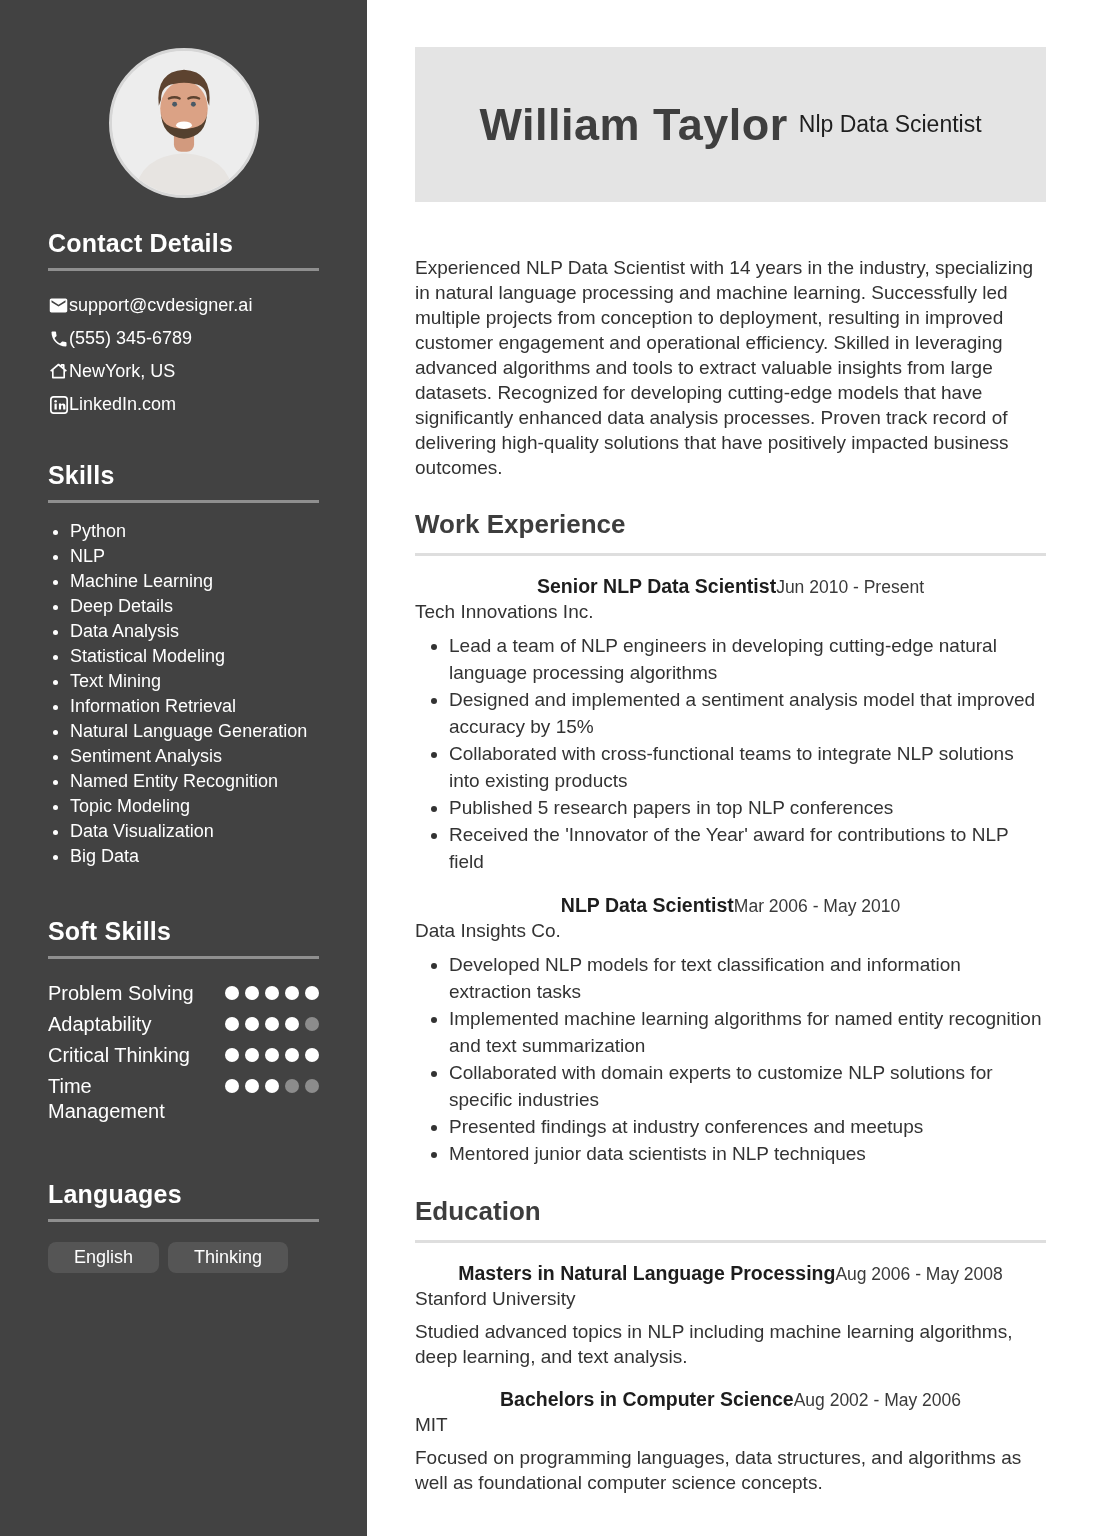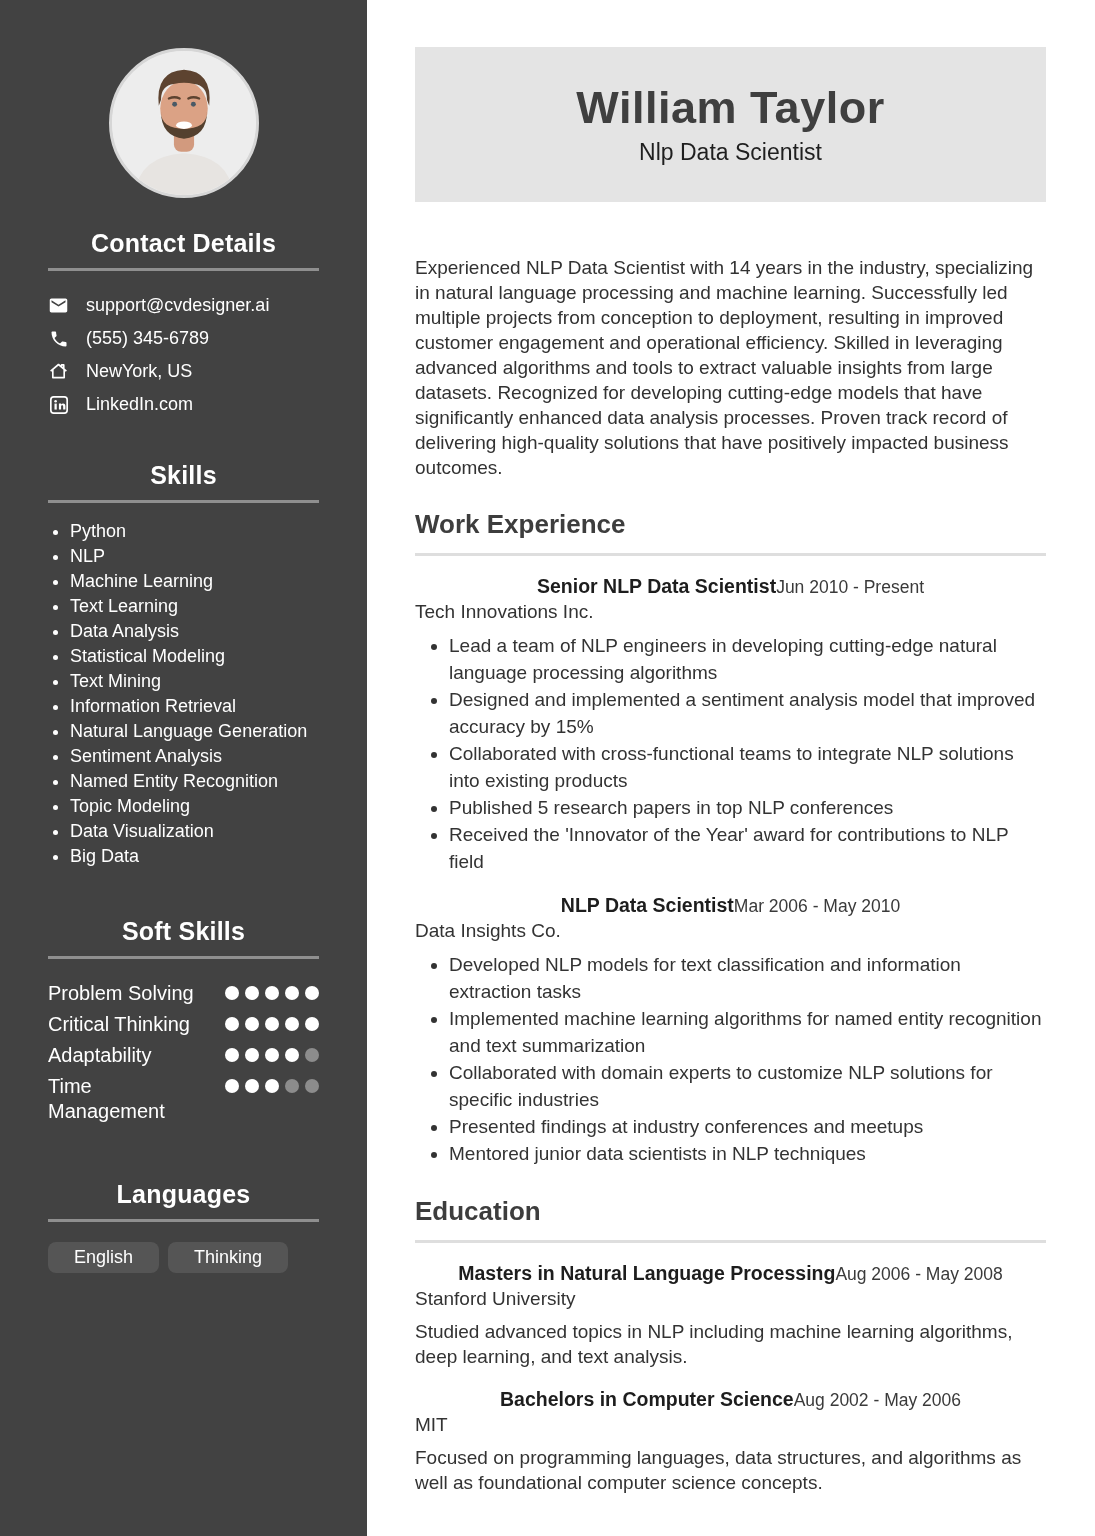--- a/index.html
+++ b/index.html
@@ -13,45 +13,45 @@
     position:absolute;left:0;top:0;width:367px;height:1536px;
     background:#424242;color:#fff;box-sizing:border-box;
     padding:48px 48px 0 48px;
   }
   .photo{
     width:150px;height:150px;border-radius:50%;margin:0 auto;
     overflow:hidden;border:3px solid #d6d6d6;background:#ededed;box-sizing:border-box;
   }
   .photo svg{display:block;width:144px;height:144px;}
   .side-sec h2{
-    margin:0;font-size:25px;font-weight:700;letter-spacing:.2px;color:#fff;text-align:center;
+    margin:0;font-size:25px;font-weight:700;letter-spacing:.2px;color:#fff;
   }
   .rule{height:3px;background:#8f8f8f;margin-top:10px;}
   .sec-contact{margin-top:31px;}
   .sec-skills{margin-top:46px;}
   .sec-soft{margin-top:48px;}
   .sec-lang{margin-top:56px;}
   .contact-list{list-style:none;margin:24px 0 0;padding:0;}
-  .c-row{display:flex;align-items:center;gap:17px;margin-bottom:12px;font-size:18px;}
+  .c-row{display:flex;align-items:center;margin-bottom:12px;font-size:18px;}
   .c-icon{width:21px;height:21px;display:inline-flex;align-items:center;justify-content:center;flex-shrink:0;}
   .skills-list{margin:16px 0 0;padding-left:22px;font-size:18px;}
   .skills-list li{line-height:25px;}
   .soft-wrap{margin-top:22px;}
   .soft-row{display:flex;justify-content:space-between;align-items:flex-start;
     font-size:20px;line-height:25px;margin-bottom:6px;}
   .soft-label{max-width:148px;}
   .dots{display:flex;gap:6px;padding-top:5px;flex-shrink:0;}
   .dot{width:14px;height:14px;border-radius:50%;background:#8c8c8c;}
   .dot.on{background:#ffffff;}
   .langs{margin-top:20px;display:flex;gap:9px;}
   .pill{background:#555555;border-radius:8px;padding:5px 26px;font-size:18px;color:#fff;}
   
   main{margin-left:367px;padding:47px 49px 40px 48px;}
   .name-box{
-    height:155px;background:#e4e4e4;display:flex;flex-direction:column;
+    height:155px;background:#e4e4e4;display:flex;flex-direction:row;
     align-items:center;justify-content:center;gap:11px;
   }
   .name-box h1{margin:0;font-size:45px;font-weight:700;color:#3f3f3f;letter-spacing:.5px;line-height:1;}
   .job-title{font-size:23px;color:#1f1f1f;line-height:1;}
   .summary{margin:53px 0 0;font-size:19px;line-height:25px;color:#323232;}
   .main-sec{margin-top:29px;}
   .main-sec h2{margin:0;font-size:26px;font-weight:700;color:#3d3d3d;}
   .mrule{height:3px;background:#dedede;margin-top:13px;}
   .job,.edu{margin-top:19px;}
   .head-row{display:flex;justify-content:center;align-items:baseline;}
@@ -126,21 +126,21 @@
         </ul>
     </section>
 
     <section class="side-sec sec-skills">
       <h2>Skills</h2>
       <div class="rule"></div>
       <ul class="skills-list" id="skills-list">
           <li class="s-item">Python</li>
           <li class="s-item">NLP</li>
           <li class="s-item">Machine Learning</li>
-          <li class="s-item">Text Learning</li>
+          <li class="s-item">Deep Details</li>
           <li class="s-item">Data Analysis</li>
           <li class="s-item">Statistical Modeling</li>
           <li class="s-item">Text Mining</li>
           <li class="s-item">Information Retrieval</li>
           <li class="s-item">Natural Language Generation</li>
           <li class="s-item">Sentiment Analysis</li>
           <li class="s-item">Named Entity Recognition</li>
           <li class="s-item">Topic Modeling</li>
           <li class="s-item">Data Visualization</li>
           <li class="s-item">Big Data</li>
@@ -155,37 +155,37 @@
     <span class="soft-label">Problem Solving</span>
     <span class="dots">
               <span class="dot on"></span>
               <span class="dot on"></span>
               <span class="dot on"></span>
               <span class="dot on"></span>
               <span class="dot on"></span>
             </span>
   </div>
           <div class="soft-row">
+    <span class="soft-label">Adaptability</span>
+    <span class="dots">
+              <span class="dot on"></span>
+              <span class="dot on"></span>
+              <span class="dot on"></span>
+              <span class="dot on"></span>
+              <span class="dot"></span>
+            </span>
+  </div>
+          <div class="soft-row">
     <span class="soft-label">Critical Thinking</span>
     <span class="dots">
               <span class="dot on"></span>
               <span class="dot on"></span>
               <span class="dot on"></span>
               <span class="dot on"></span>
               <span class="dot on"></span>
-            </span>
-  </div>
-          <div class="soft-row">
-    <span class="soft-label">Adaptability</span>
-    <span class="dots">
-              <span class="dot on"></span>
-              <span class="dot on"></span>
-              <span class="dot on"></span>
-              <span class="dot on"></span>
-              <span class="dot"></span>
             </span>
   </div>
           <div class="soft-row">
     <span class="soft-label">Time Management</span>
     <span class="dots">
               <span class="dot on"></span>
               <span class="dot on"></span>
               <span class="dot on"></span>
               <span class="dot"></span>
               <span class="dot"></span>

